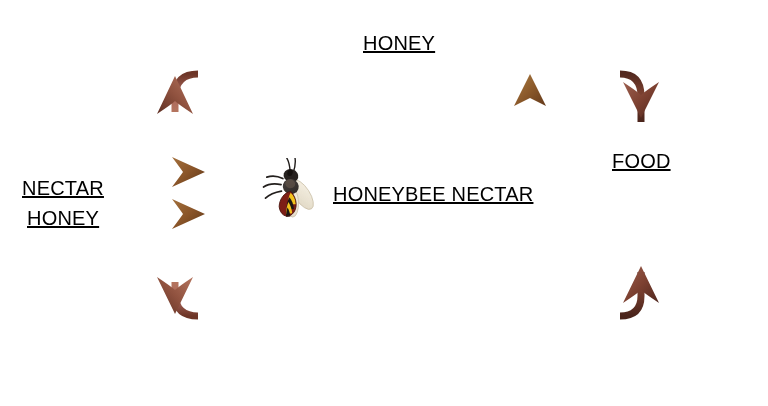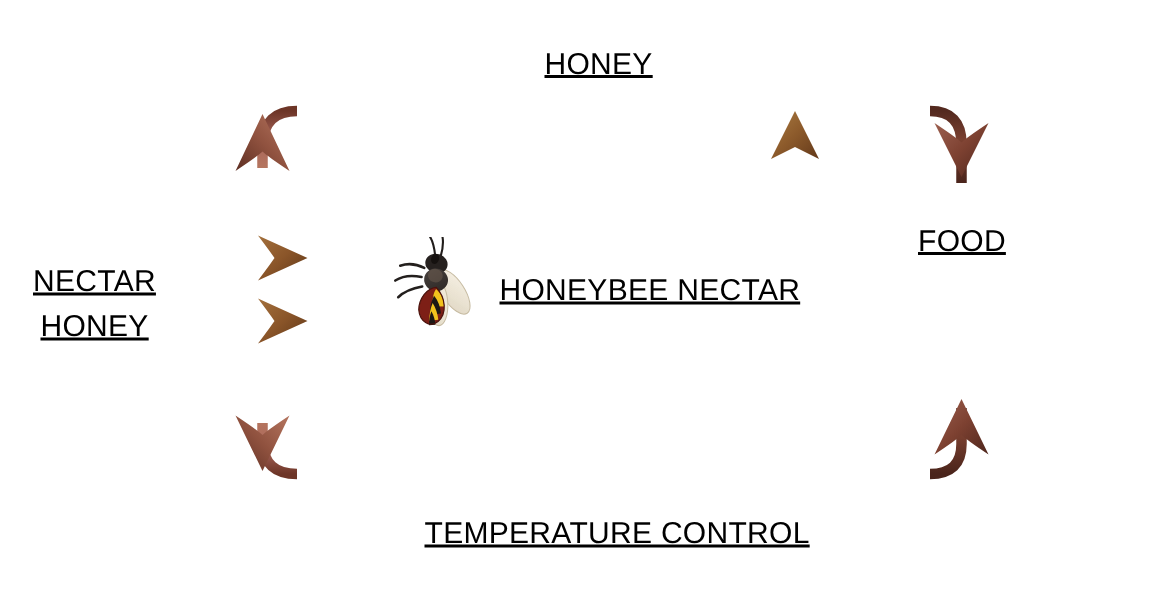--- a/index.html
+++ b/index.html
@@ -220,15 +220,14 @@
 
   <div class="lbl" id="lbl-nectar">NECTAR</div>
 
   <div class="lbl" id="lbl-water">HONEY</div>
 
   <div class="lbl" id="lbl-colony">HONEYBEE NECTAR</div>
 
   <div class="lbl" id="lbl-food">FOOD</div>
 
 
-  <div class="lbl" id="lbl-temp">TEMPERATURE CONTROL</div>
 
 </div>
 
 </body></html>

